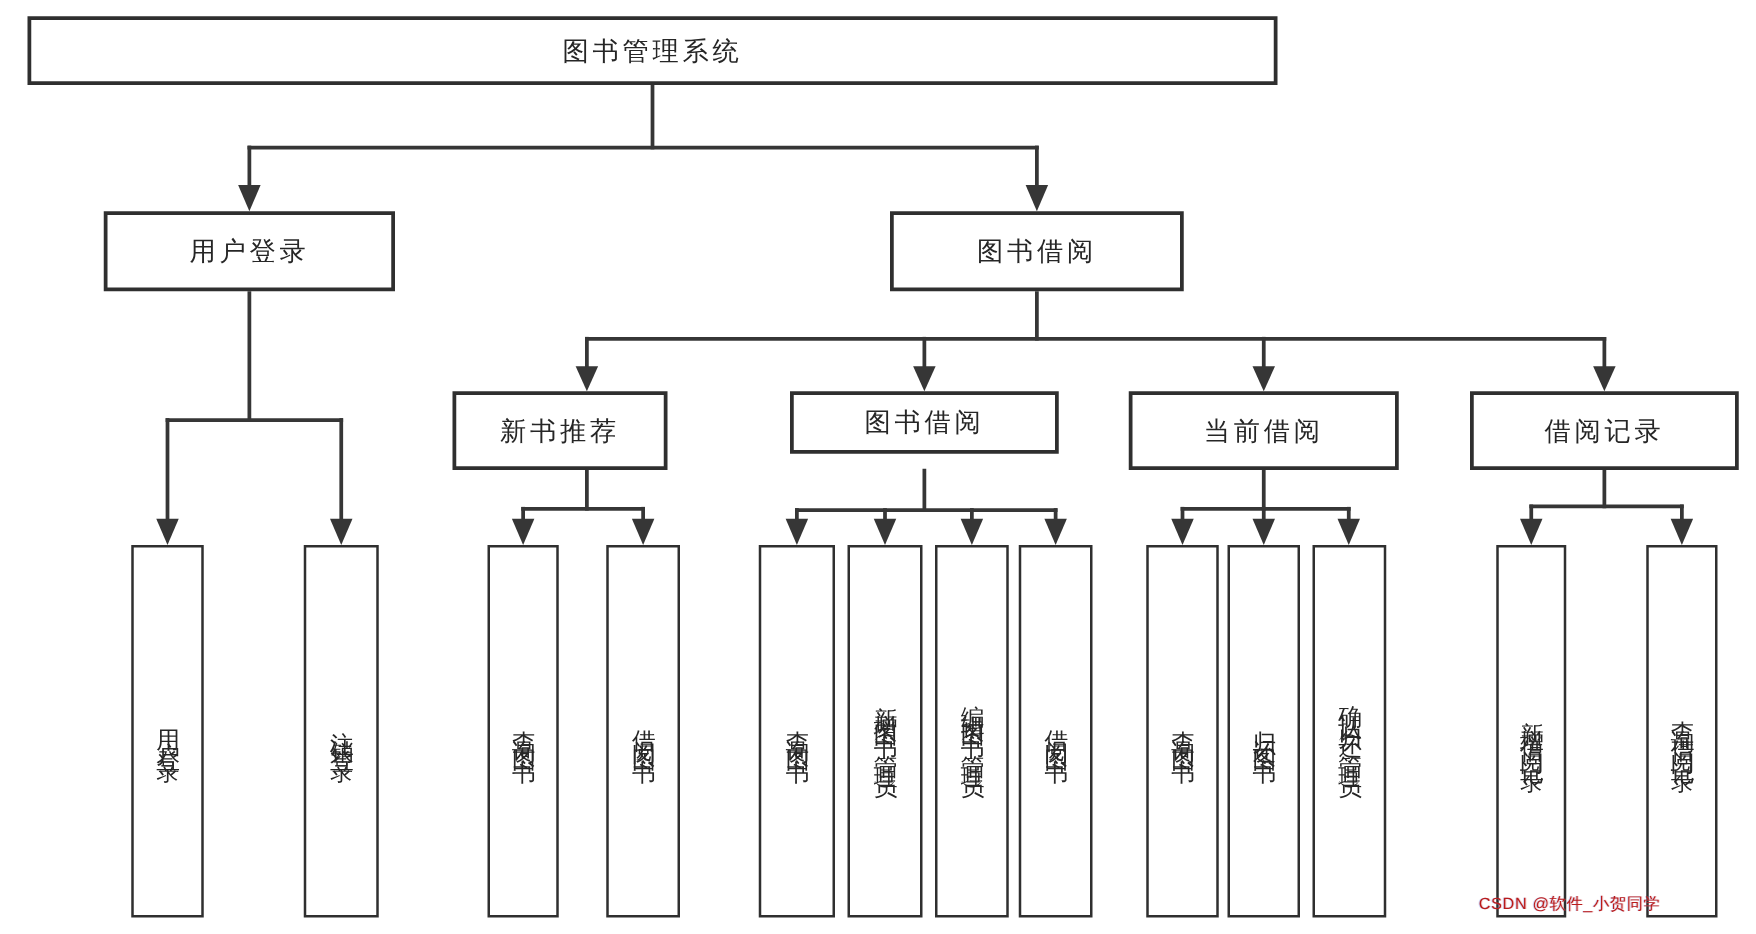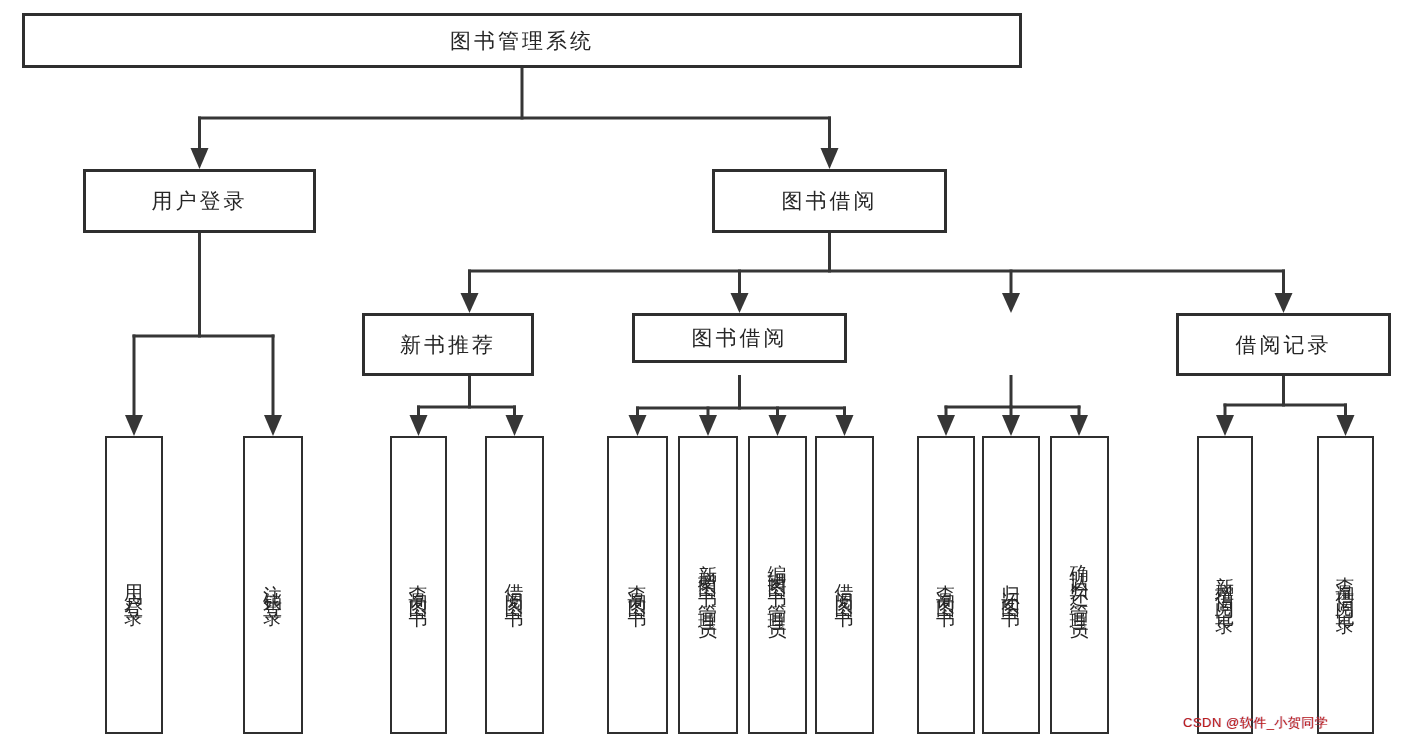--- a/index.html
+++ b/index.html
@@ -152,20 +152,23 @@
   <div class="node h" style="left:712px; top:169px; width:235px; height:64px;">
     <span>图书借阅</span>
   </div>
 
   <div class="node h" style="left:362px; top:313px; width:172px; height:63px;">
     <span>新书推荐</span>
   </div>
   <div class="node h" style="left:632px; top:313px; width:215px; height:50px;">
     <span>图书借阅</span>
   </div>
+  <div class="node h" style="left:903px; top:313px; width:216px; height:63px;">
+    <span>当前借阅</span>
+  </div>
   <div class="node h" style="left:1176px; top:313px; width:215px; height:63px;">
     <span>借阅记录</span>
   </div>
 
   <div class="node leaf" style="left:105px; top:436px; width:58px; height:298px;">
     <span class="vtext">用户登录</span>
   </div>
   <div class="node leaf" style="left:243px; top:436px; width:60px; height:298px;">
     <span class="vtext">注销登录</span>
   </div>

